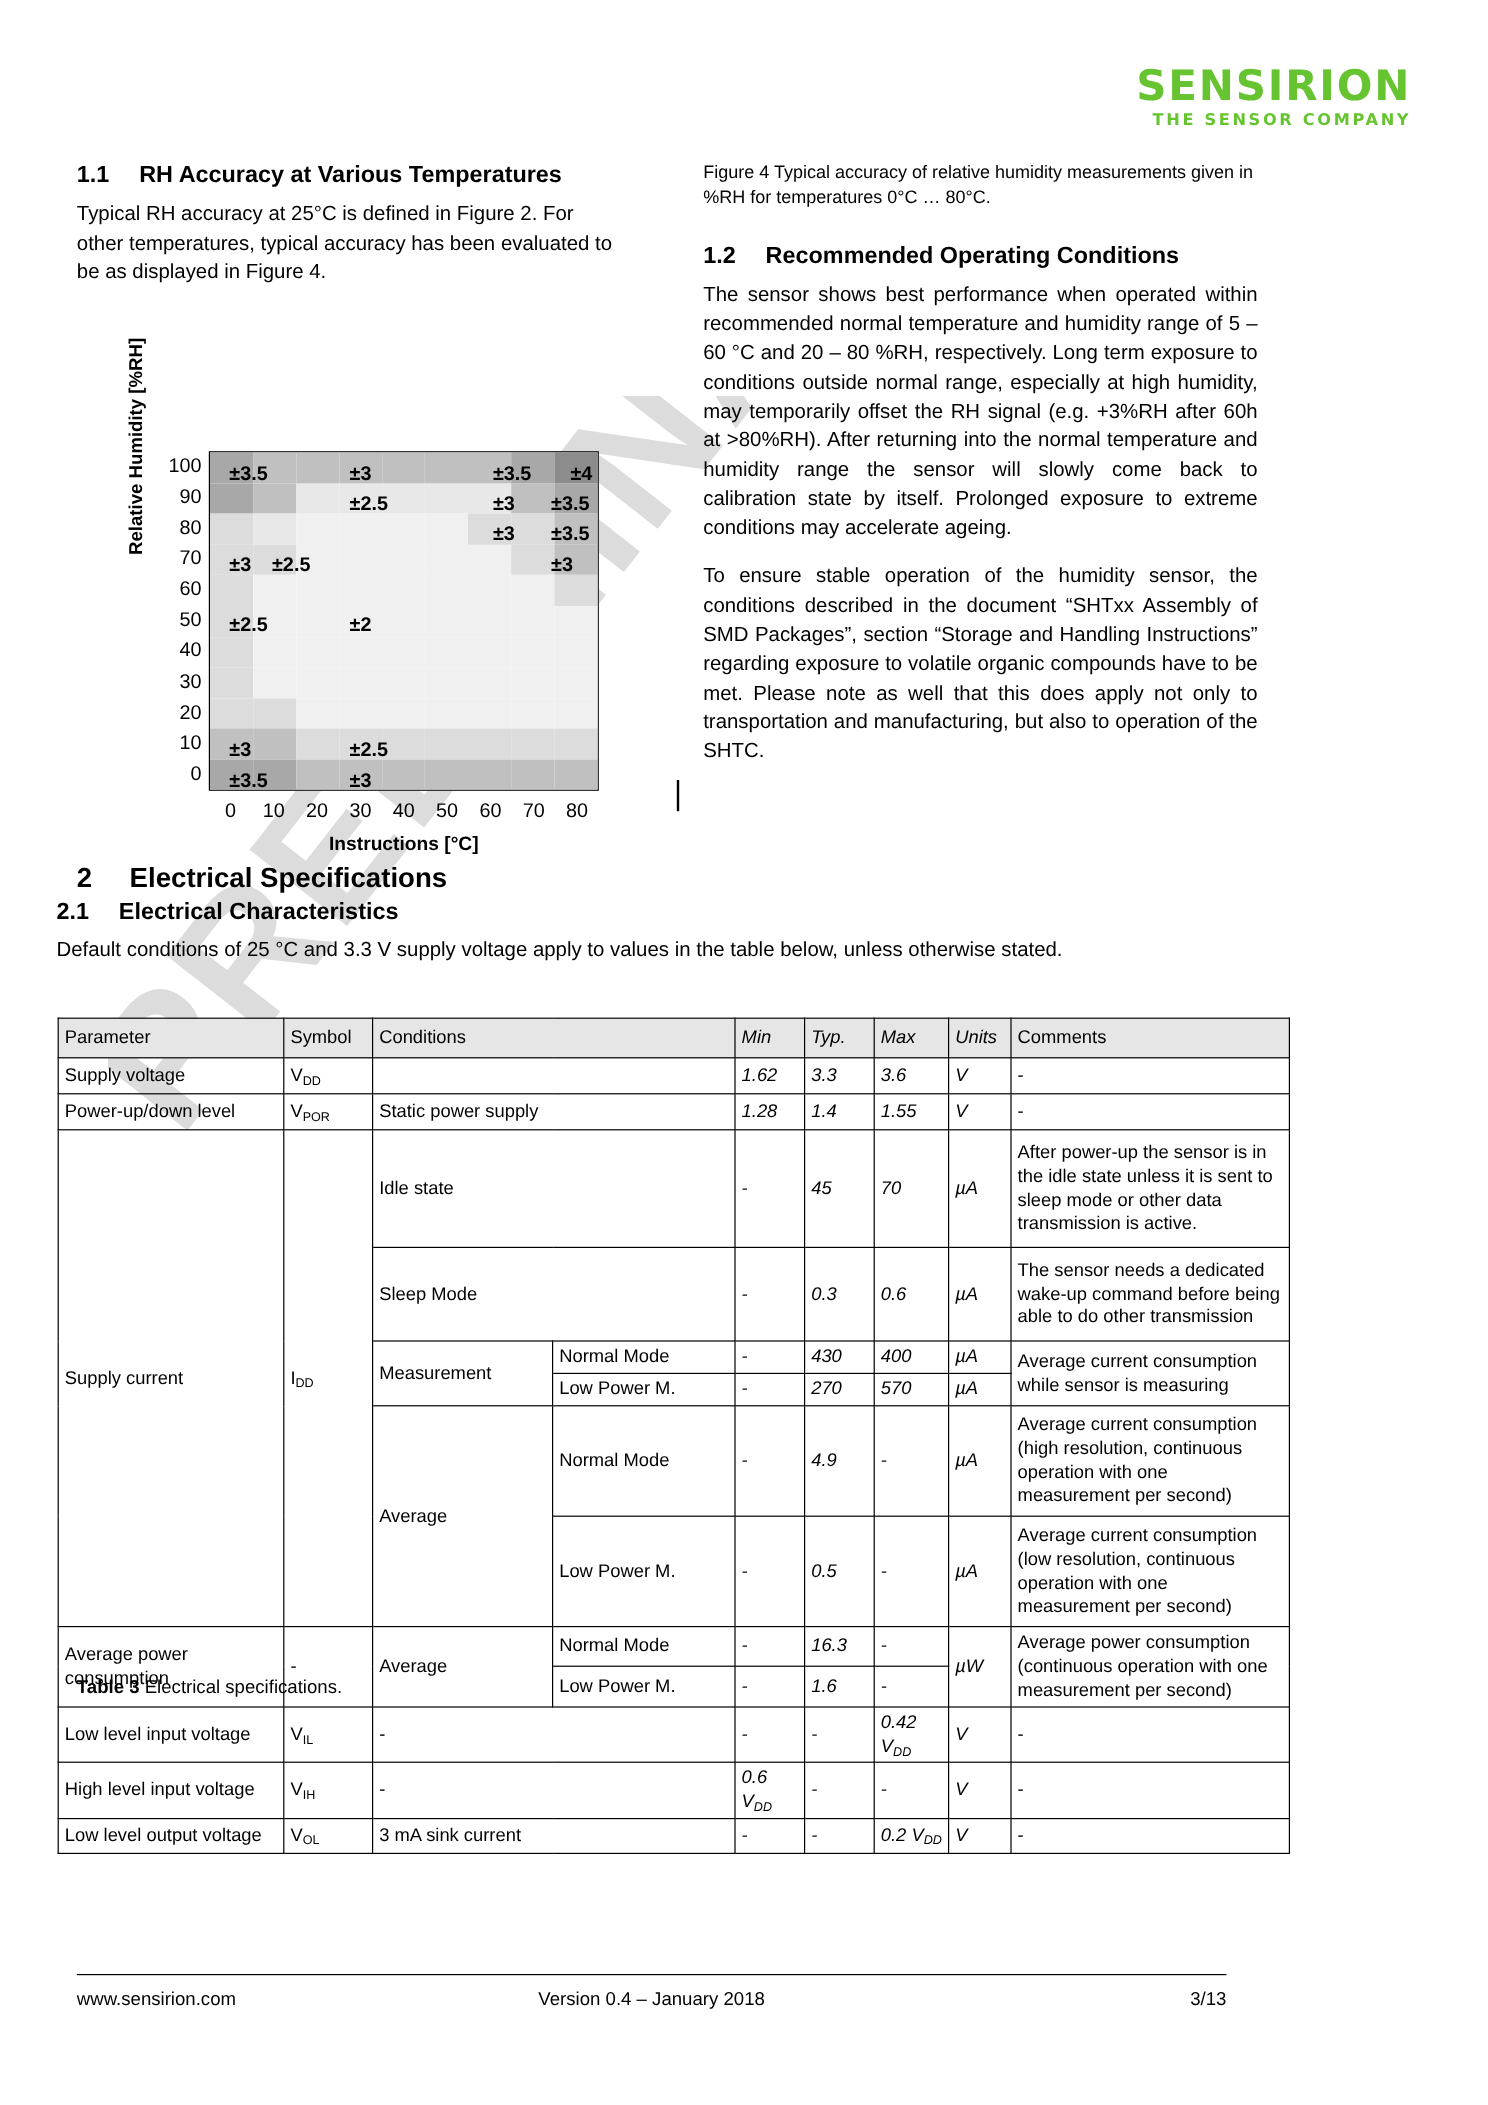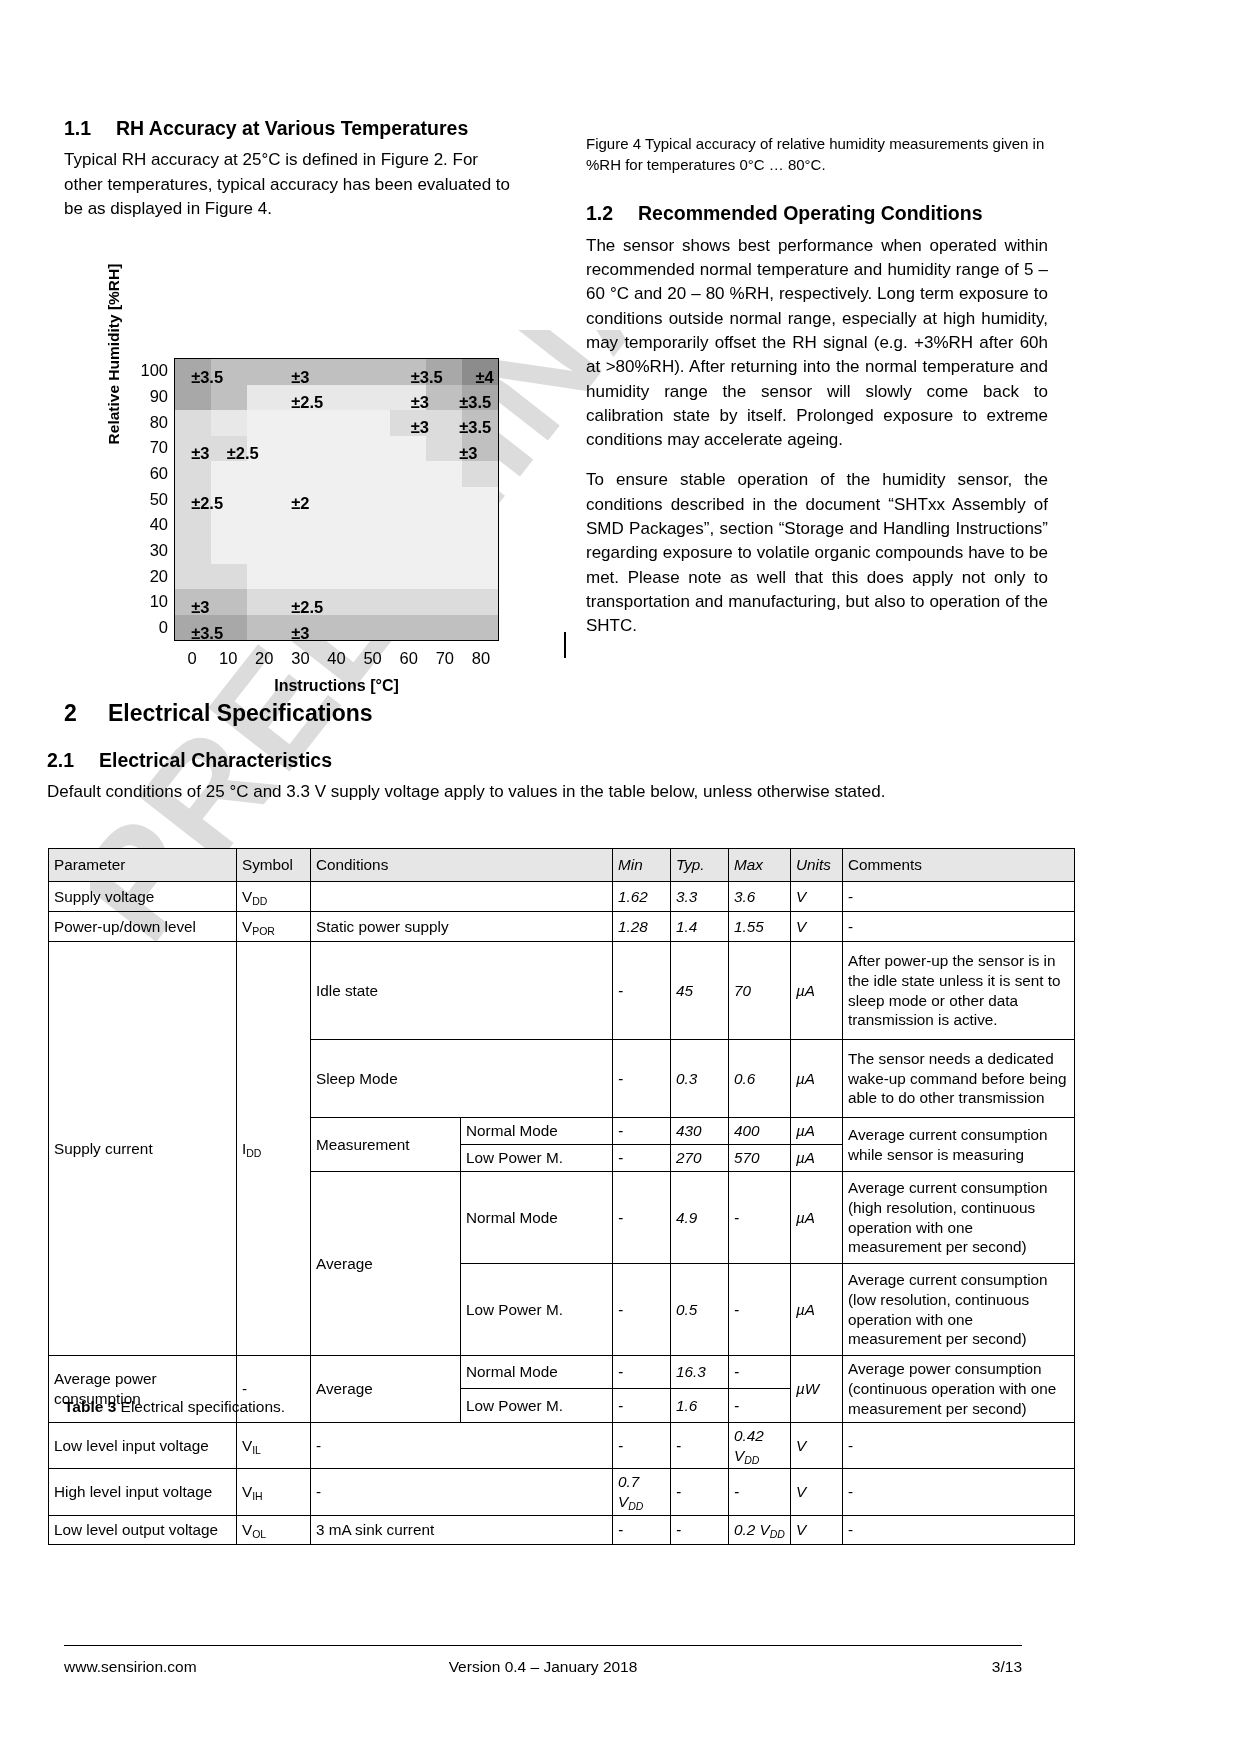--- a/index.html
+++ b/index.html
@@ -58,21 +58,21 @@
     letter-spacing: 2.2px;
     color: #66C430;
     display: block;
     margin-top: 4px;
   }
 
   
   .col-left {
     position: absolute;
     left: 64px;
-    top: 116px;
+    top: 134px;
     width: 452px;
     z-index: 10;
   }
   .col-right {
     position: absolute;
     left: 586px;
     top: 134px;
     width: 462px;
     z-index: 10;
   }
@@ -269,20 +269,24 @@
 <body>
 
 <div class="page">
 
   <div class="watermark">
     <svg width="760" height="900" viewBox="0 0 760 900" xmlns="http://www.w3.org/2000/svg">
       <text x="60" y="620" transform="rotate(-52 60 620)" font-family="Liberation Sans, sans-serif" font-size="150" font-weight="bold" fill="#DCDCDC" letter-spacing="4">PRELIMINARY</text>
     </svg>
   </div>
 
+  <div class="logo">
+    <span class="logo-main">SENSIRION</span>
+    <span class="logo-sub">THE SENSOR COMPANY</span>
+  </div>
 
   <div class="col-left">
 
     <h2 class="sec">
       <span class="num">1.1</span>
       <span>RH Accuracy at Various Temperatures</span>
     </h2>
 
     <p class="body left-ragged">Typical RH accuracy at 25°C is defined in Figure 2. For other temperatures, typical accuracy has been evaluated to be as displayed in Figure 4.</p>
 
@@ -605,21 +609,21 @@
           <td class="c">-</td>
           <td class="c"><span>0.42 V</span><sub>DD</sub></td>
           <td class="c">V</td>
           <td>-</td>
         </tr>
 
         <tr style="height:29px">
           <td>High level input voltage</td>
           <td><span>V</span><sub>IH</sub></td>
           <td colspan="2">-</td>
-          <td class="c"><span>0.7 V</span><sub>DD</sub></td>
+          <td class="c"><span>0.6 V</span><sub>DD</sub></td>
           <td class="c">-</td>
           <td class="c">-</td>
           <td class="c">V</td>
           <td>-</td>
         </tr>
 
         <tr style="height:29px">
           <td>Low level output voltage</td>
           <td><span>V</span><sub>OL</sub></td>
           <td colspan="2">3 mA sink current</td>

